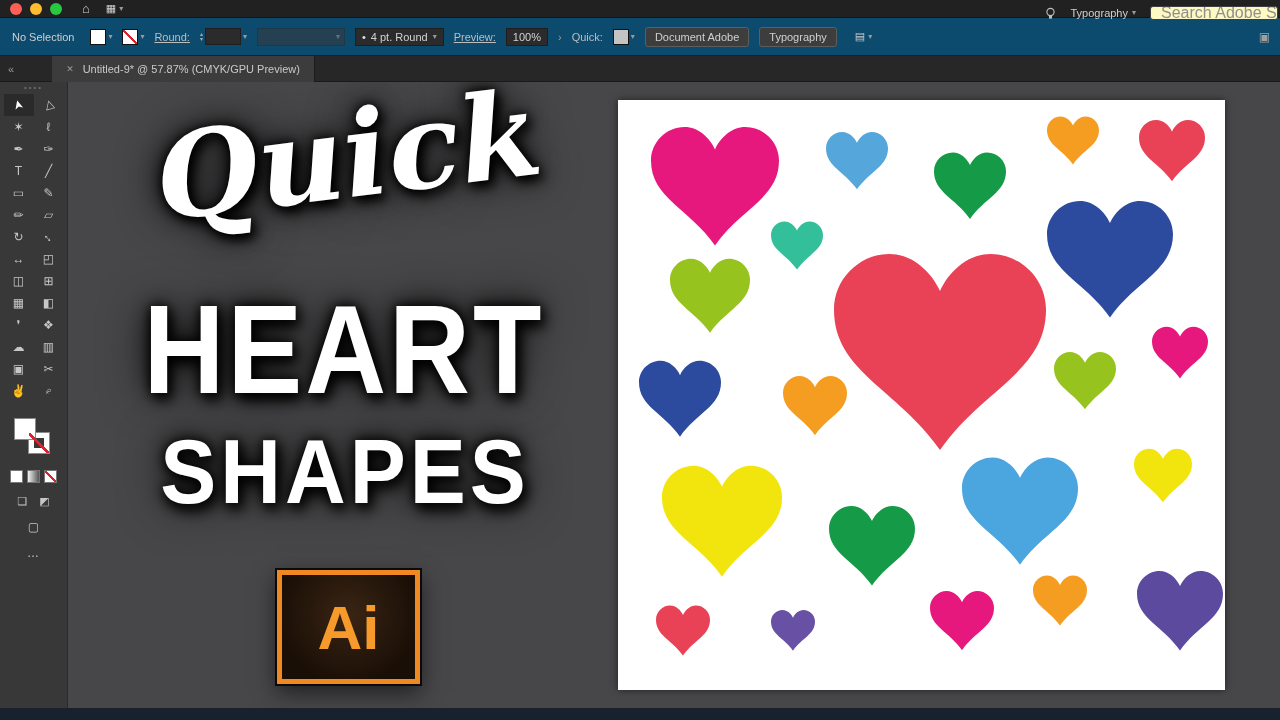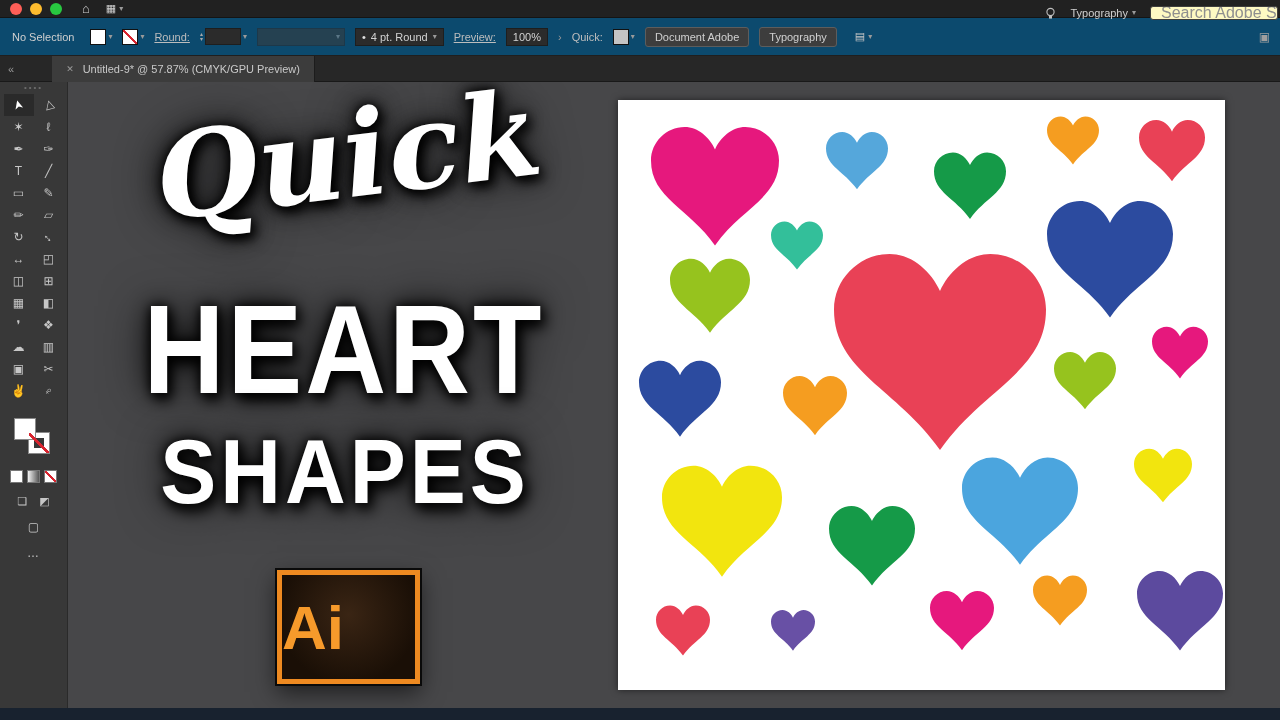--- a/index.html
+++ b/index.html
@@ -92,21 +92,21 @@
                        0 0 45px rgba(0,0,0,.85), 4px 6px 12px rgba(0,0,0,.95); }
   .thumb-quick { left:60px; top:4px; width:440px; font-family:"DejaVu Serif",serif; font-style:italic;
                  font-weight:bold; font-size:118px; transform:rotate(-7deg); }
   .thumb-heart { left:0px; top:196px; width:552px; font-weight:bold; font-size:112px; letter-spacing:3px;
                  transform:scaleY(1.12); transform-origin:top; }
   .thumb-shapes { left:22px; top:338px; width:510px; font-weight:bold; font-size:84px; letter-spacing:4px;
                   transform:scaleY(1.08); transform-origin:top; }
   .ai-logo { position:absolute; left:209px; top:488px; width:143px; height:114px; z-index:5;
              background:radial-gradient(circle at 50% 38%, #3a2514 0%, #1a0f06 75%);
              border:5px solid #ee8a21; box-shadow:0 0 0 2px #0a0a0a, 0 8px 22px rgba(0,0,0,.6);
-             display:flex; align-items:center; 
+             display:flex; align-items:center; justify-content:center;
              color:#f69a2b; font-size:62px; font-weight:bold; }
 
   .bottombar { position:absolute; left:0; right:0; bottom:0; height:12px; background:#18222f; z-index:40; }
 </style>
 </head>
 <body>
 
 <div class="stage">
 
   <div class="menubar">

